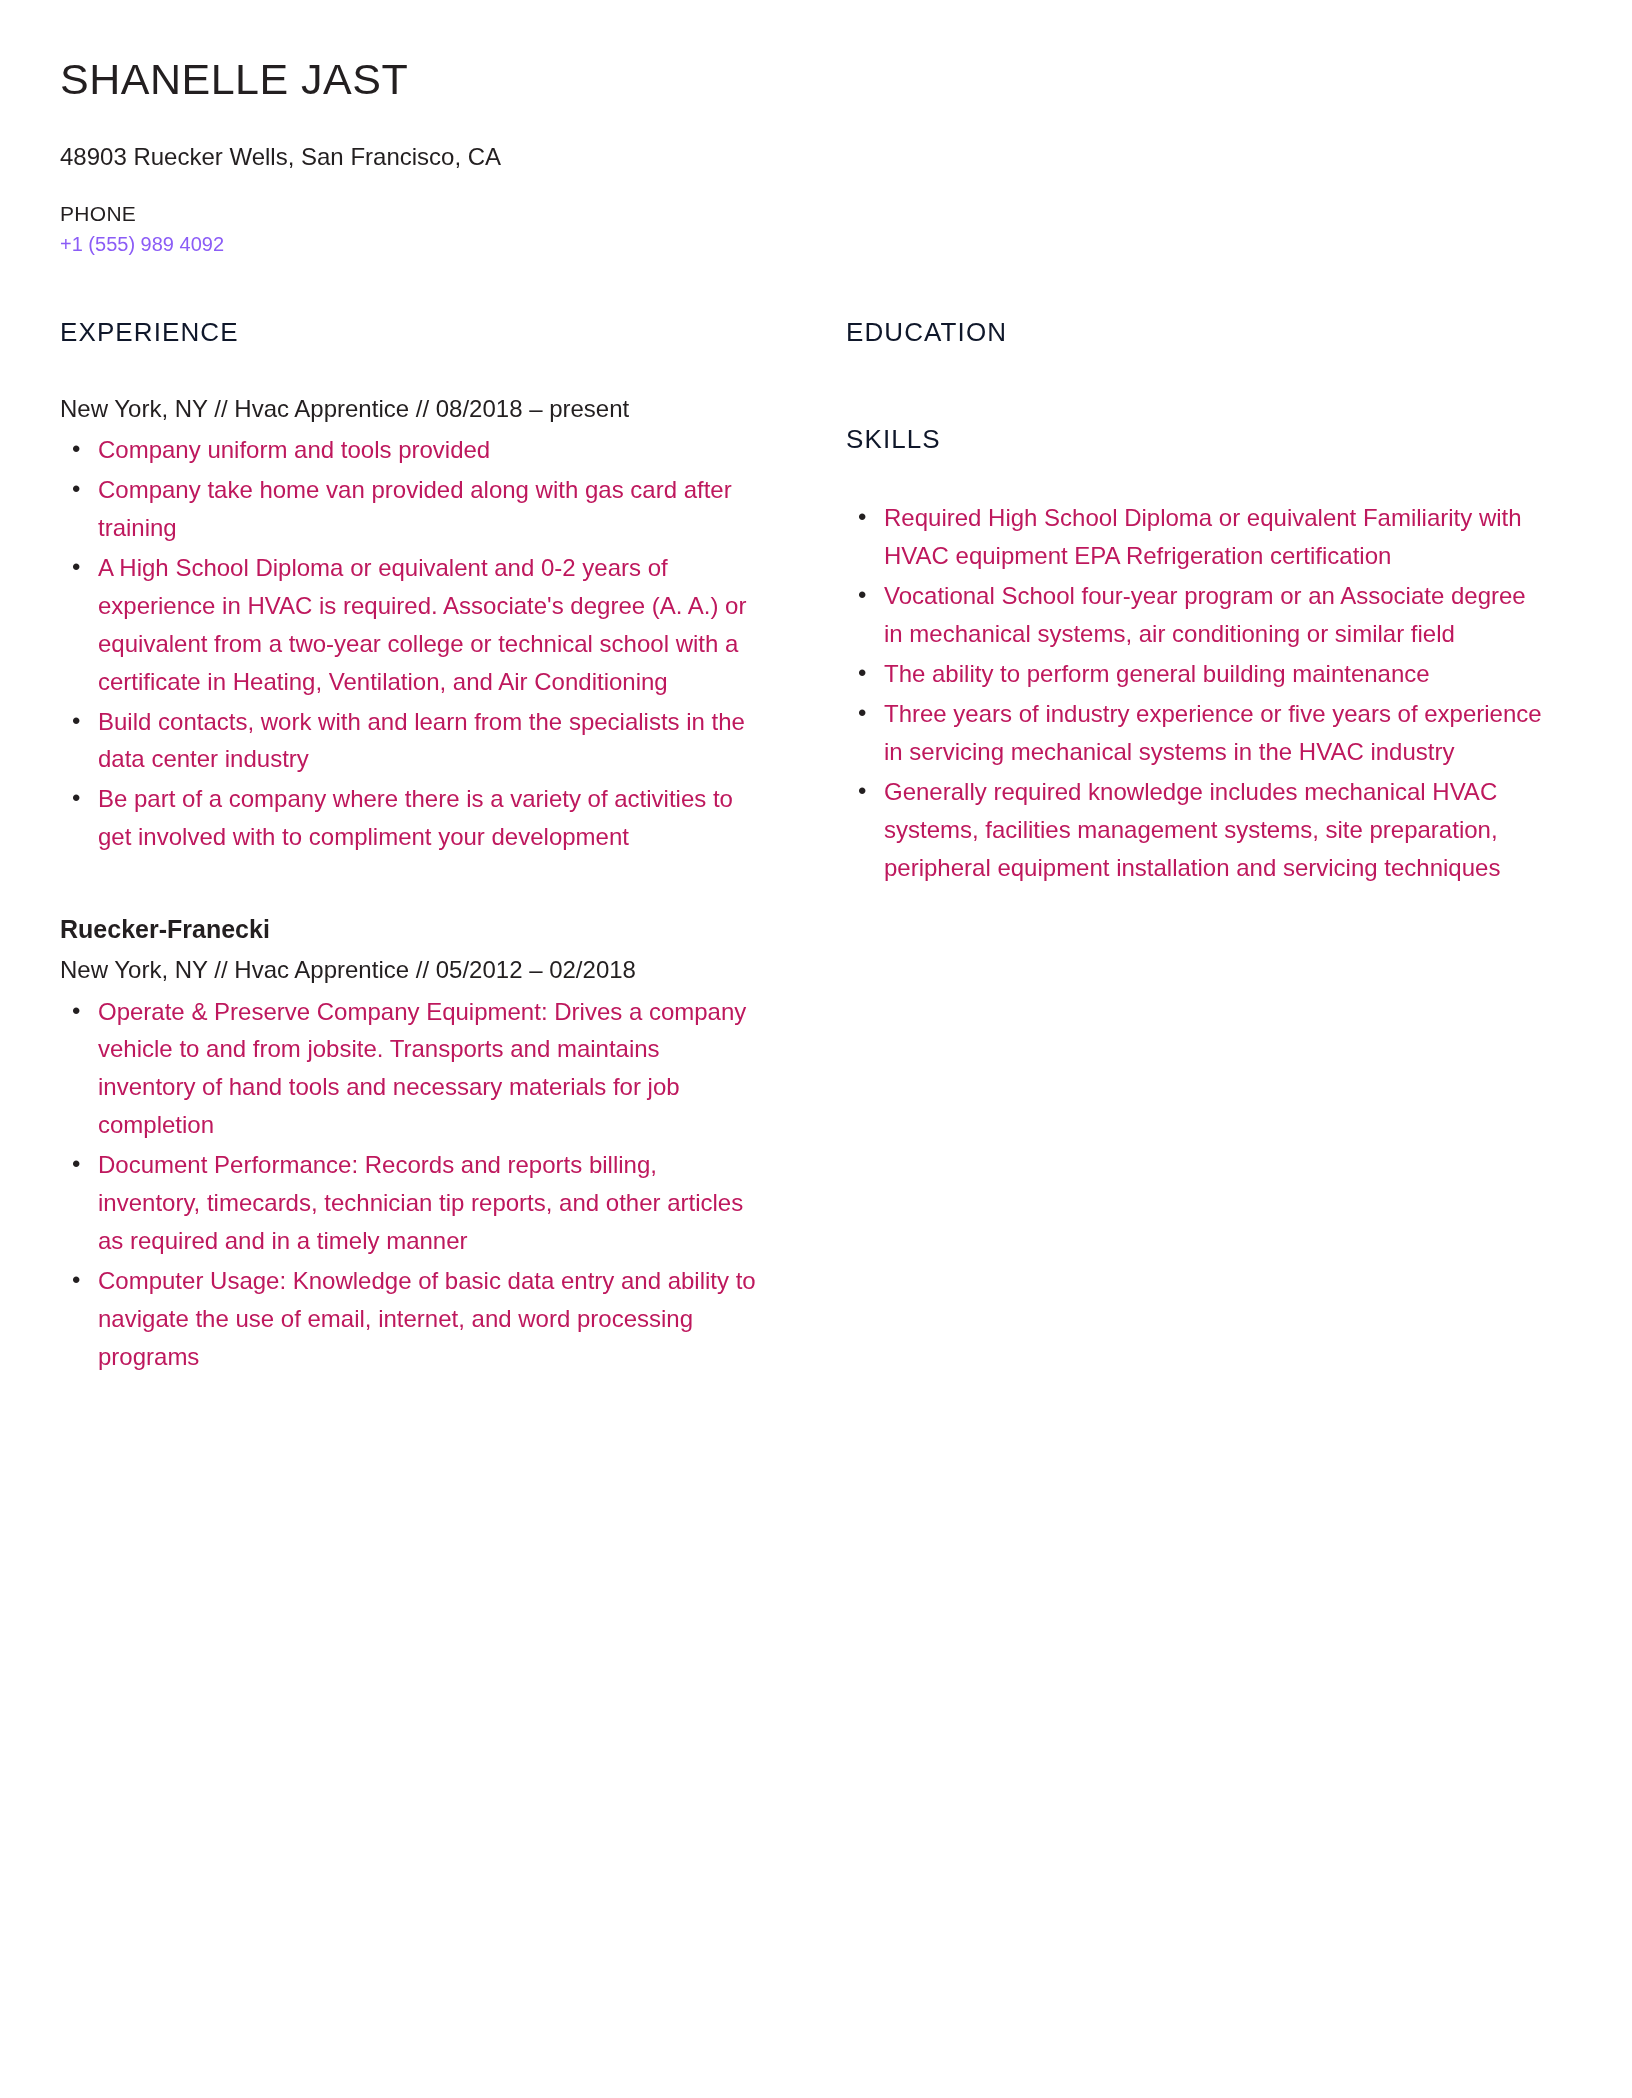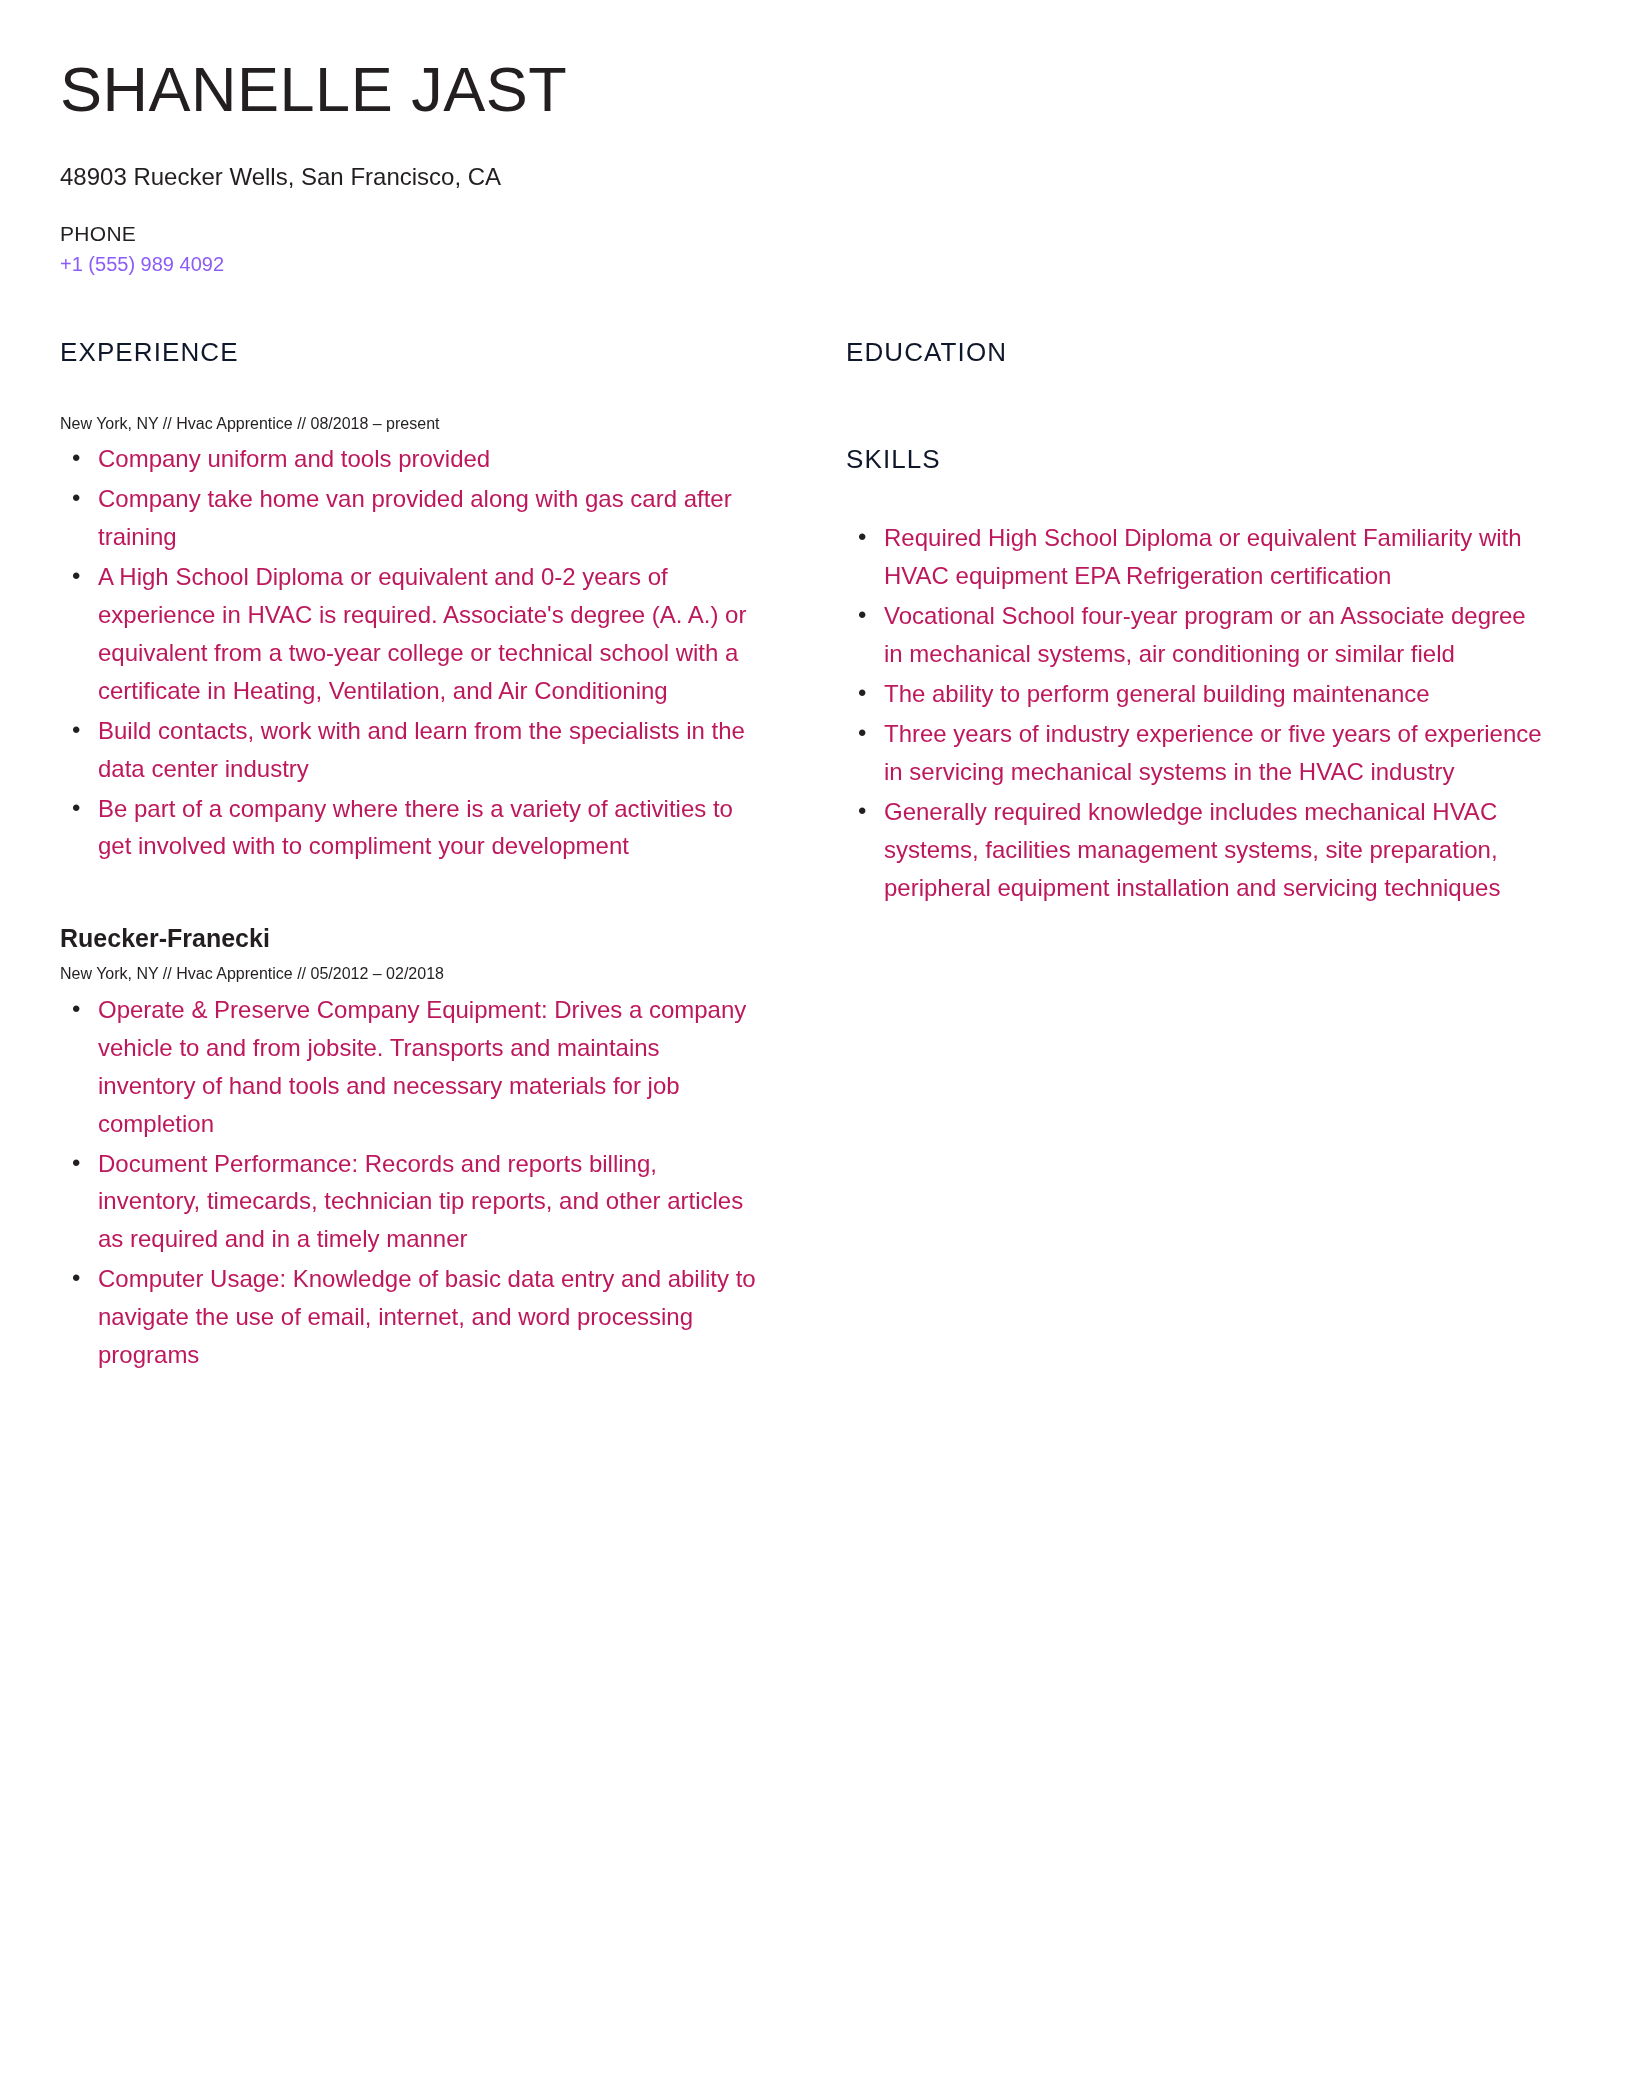--- a/index.html
+++ b/index.html
@@ -21,21 +21,21 @@
     padding: 48px 60px 0 60px;
     position: relative;
     background: #ffffff;
   }
 
   
   .header {
     margin-bottom: 0;
   }
   .name {
-    font-size: 63px;
+    font-size: 43px;
     font-weight: 400;
     letter-spacing: 0.5px;
     line-height: 1.0;
     margin: 0 0 0 0;
     padding-top: 10px;
     color: #231f20;
     text-transform: uppercase;
     font-stretch: condensed;
   }
   .address {
@@ -98,21 +98,21 @@
     margin-top: 58px;
   }
   .entry-title {
     font-size: 25px;
     font-weight: 700;
     color: #231f20;
     line-height: 1.2;
     margin: 0;
   }
   .entry-meta {
-    font-size: 16px;
+    font-size: 24px;
     font-weight: 400;
     color: #231f20;
     line-height: 1.35;
     margin: 10px 0 0 0;
   }
 
   ul.bullets {
     list-style: none;
     margin: 6px 0 0 0;
     padding: 0;

